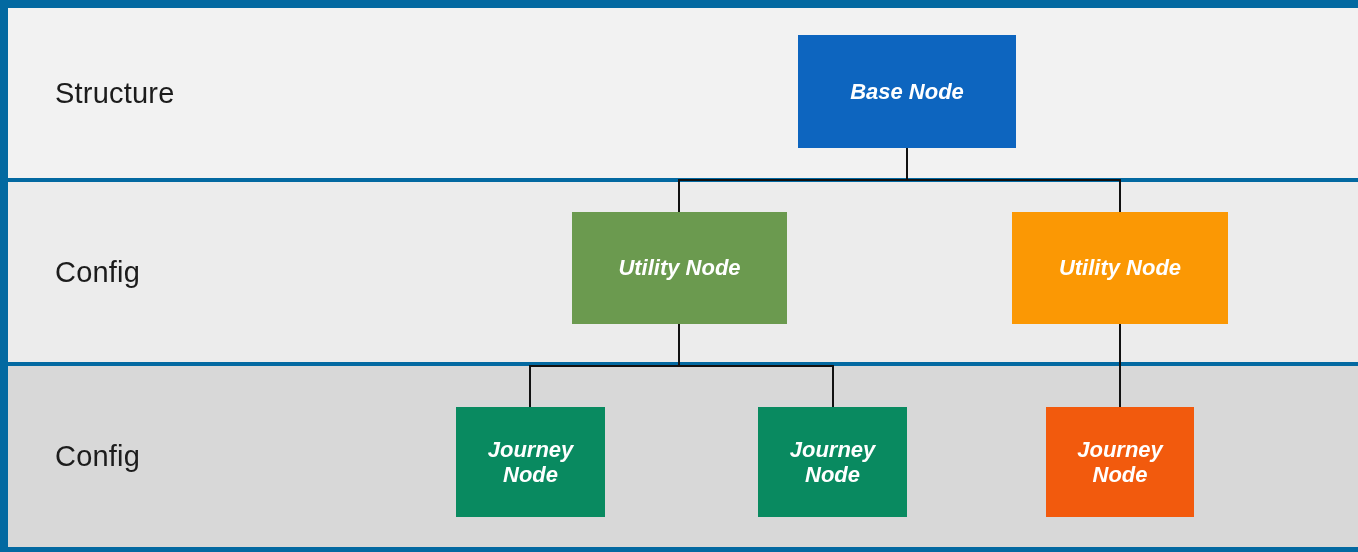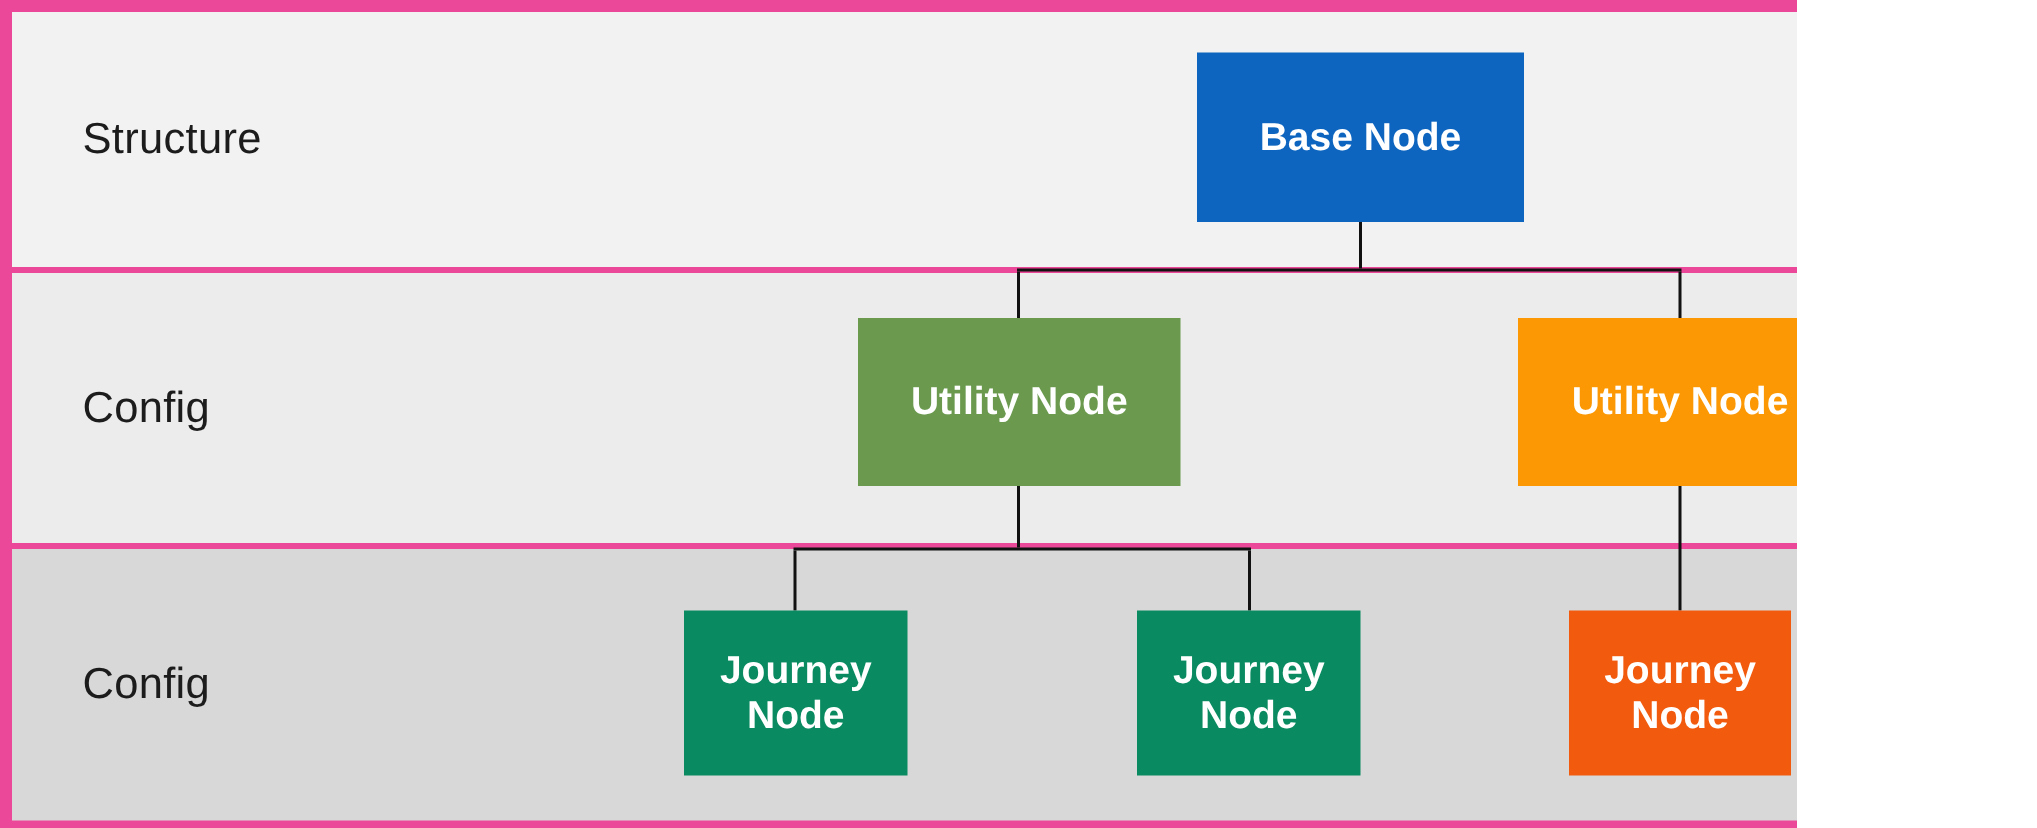--- a/index.html
+++ b/index.html
@@ -3,23 +3,23 @@
 <meta charset="utf-8">
 <style>
   html, body {
     margin: 0;
     padding: 0;
     background: #ffffff;
     font-family: "Liberation Sans", "DejaVu Sans", sans-serif;
   }
   .canvas {
     position: relative;
-    width: 1198px;
+    width: 1358px;
     height: 552px;
-    background: #ec4899;
+    background: #0369a1;
     overflow: hidden;
   }
   
   .band {
     position: absolute;
     left: 8px;
     width: 1350px;
     display: flex;
     align-items: center;
   }
@@ -34,24 +34,25 @@
   }
   
   .node {
     position: absolute;
     display: flex;
     align-items: center;
     justify-content: center;
     text-align: center;
     color: #ffffff;
     font-weight: bold;
-    font-size: 26px;
+    font-size: 22px;
     line-height: 1.15;
     box-sizing: border-box;
     padding: 0 12px;
+    font-style: italic;
   }
   .node-base          { left: 798px;  top: 35px;  width: 218px; height: 113px; }
   .node-utility-left  { left: 572px;  top: 212px; width: 215px; height: 112px; }
   .node-utility-right { left: 1012px; top: 212px; width: 216px; height: 112px; }
   .node-journey-left  { left: 456px;  top: 407px; width: 149px; height: 110px; }
   .node-journey-center{ left: 758px;  top: 407px; width: 149px; height: 110px; }
   .node-journey-right { left: 1046px; top: 407px; width: 148px; height: 110px; }
   
   .edge {
     position: absolute;

